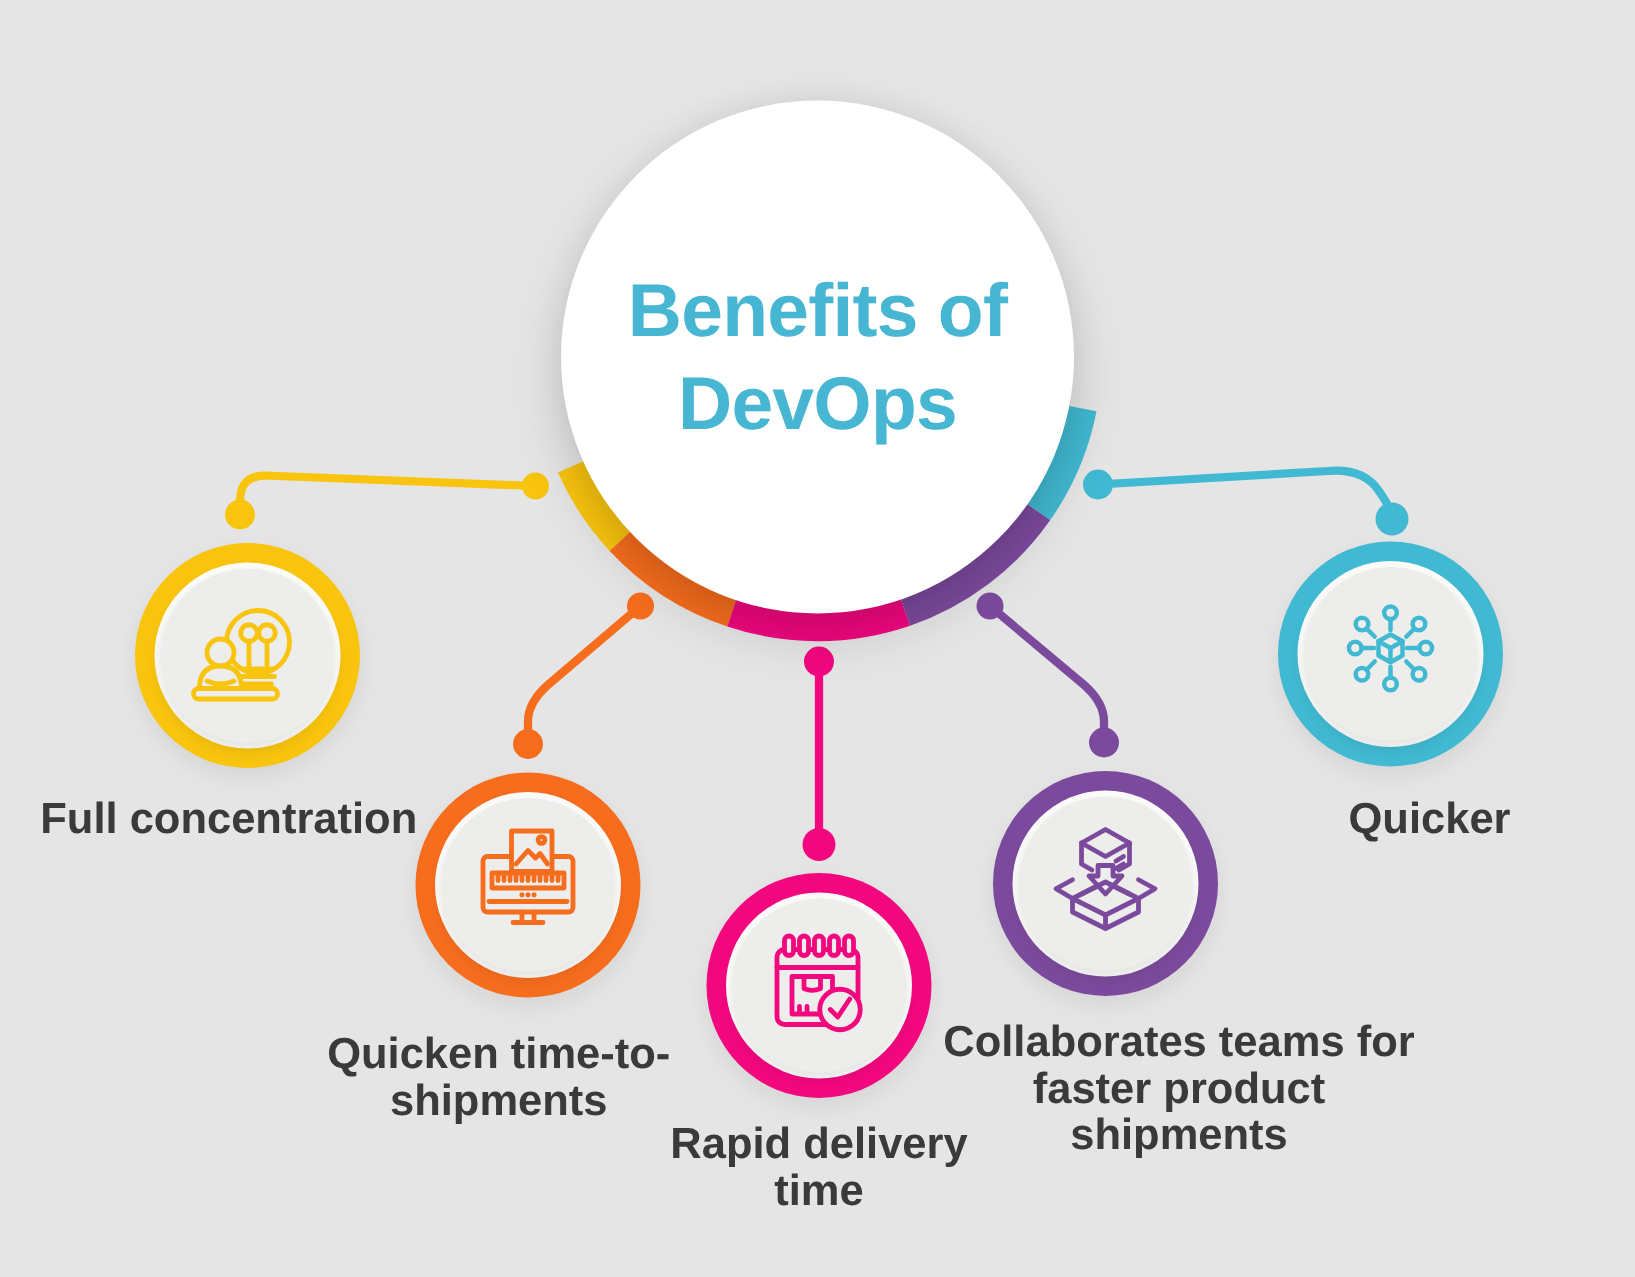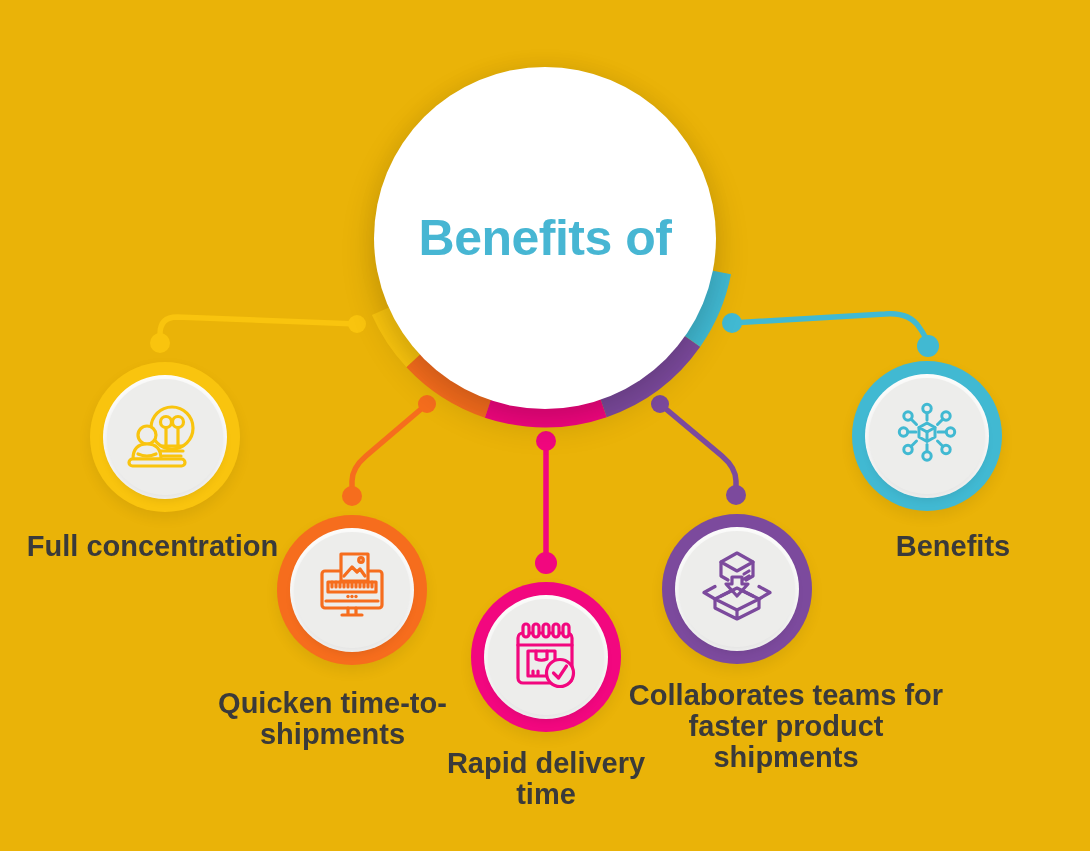--- a/index.html
+++ b/index.html
@@ -21,21 +21,21 @@
     box-shadow:0 6px 14px rgba(0,0,0,0.07);}
   .node .white{position:absolute;left:13px;top:13px;width:124px;height:124px;border-radius:50%;background:#fcfcfb;}
   .node .inner{position:absolute;left:17px;top:17px;width:116px;height:116px;border-radius:50%;background:#EDEDEB;
     box-shadow:0 5px 10px rgba(0,0,0,0.10);display:flex;align-items:center;justify-content:center;}
   .label{position:absolute;z-index:2;text-align:center;font-weight:bold;font-size:29px;line-height:31px;}
   .label span{display:block;}
 </style>
 </head>
 <body>
 
-<div class="canvas" style="background-color: #eab308;">
+<div class="canvas" style="background-color: #e5e5e5;">
 
   <svg class="overlay" width="1090" height="851" viewBox="0 0 1090 851">
 
     <g fill="none" stroke-width="21">
       <path d="M381.5,310.8 A179,179 0 0 0 414.1,360.1" stroke="#F9C40E"></path>
       <path d="M414.1,360.1 A179,179 0 0 0 488.2,407.7" stroke="#F66D1D"></path>
       <path d="M488.2,407.7 A179,179 0 0 0 603.3,407.2" stroke="#F2077F"></path>
       <path d="M603.3,407.2 A179,179 0 0 0 691.6,340.7" stroke="#7C4A9D"></path>
       <path d="M691.6,340.7 A179,179 0 0 0 720.7,272.2" stroke="#41B9D2"></path>
     </g>
@@ -67,20 +67,21 @@
     <g fill="none" stroke-width="5.5">
       <path d="M732,323 L885,314 Q909,312 919,327 Q927,338 928,345" stroke="#41B9D2"></path>
     </g>
     <circle cx="732" cy="323" r="10" stroke="none" fill="#41B9D2"></circle>
     <circle cx="928" cy="346" r="11" stroke="none" fill="#41B9D2"></circle>
   </svg>
 
   <div class="hub">
     <div class="hub-title" style="color: rgb(71, 182, 211);">
       <span>Benefits of</span>
+      <span>DevOps</span>
     </div>
   </div>
 
   <div class="node" style="left: 90px; top: 362px; background-color: rgb(249, 196, 14);">
     <div class="white"></div>
     <div class="inner">
       <svg width="84" height="84" viewBox="0 0 84 84">
         <g fill="none" stroke-width="3.2" stroke-linecap="round" stroke-linejoin="round" stroke="#F9C40E">
           <circle cx="49" cy="33" r="21"></circle>
           <circle cx="43" cy="27" r="5.5"></circle>
@@ -196,16 +197,16 @@
   </div>
   <div class="label" style="left: 620px; top: 680px; width: 332px; color: rgb(58, 58, 58);">
     <span>Collaborates teams for</span>
     <span>faster product shipments</span>
   </div>
   <div class="label" style="left: 436px; top: 748px; width: 220px; color: rgb(58, 58, 58);">
     <span>Rapid delivery</span>
     <span>time</span>
   </div>
   <div class="label" style="left: 843px; top: 531px; width: 220px; color: rgb(58, 58, 58);">
-    <span>Benefits</span>
+    <span>Quicker</span>
   </div>
 
 </div>
 
 </body></html>

